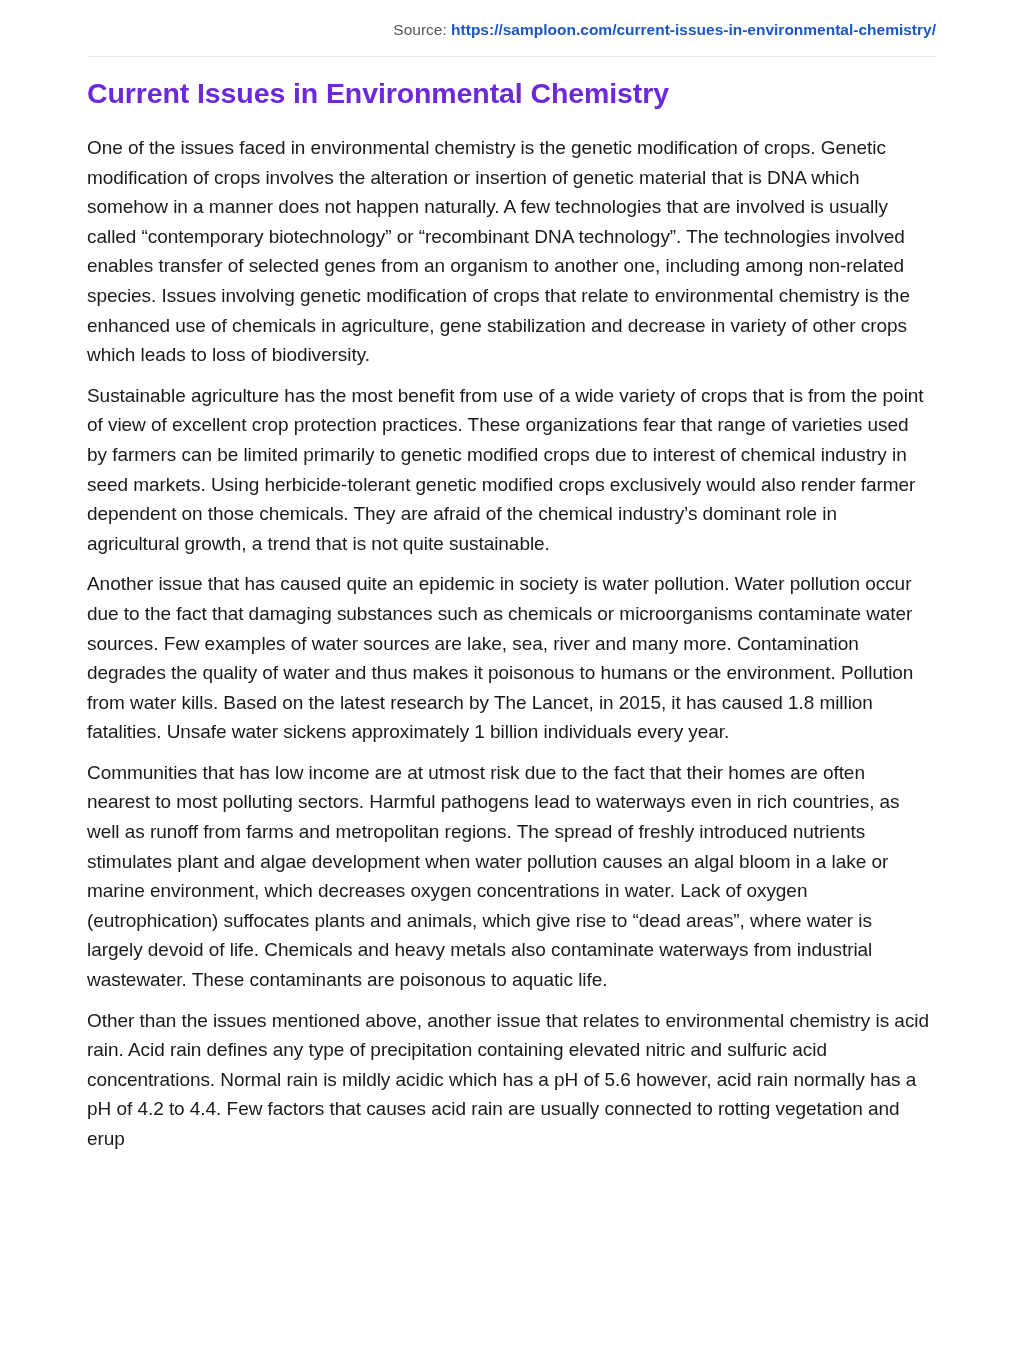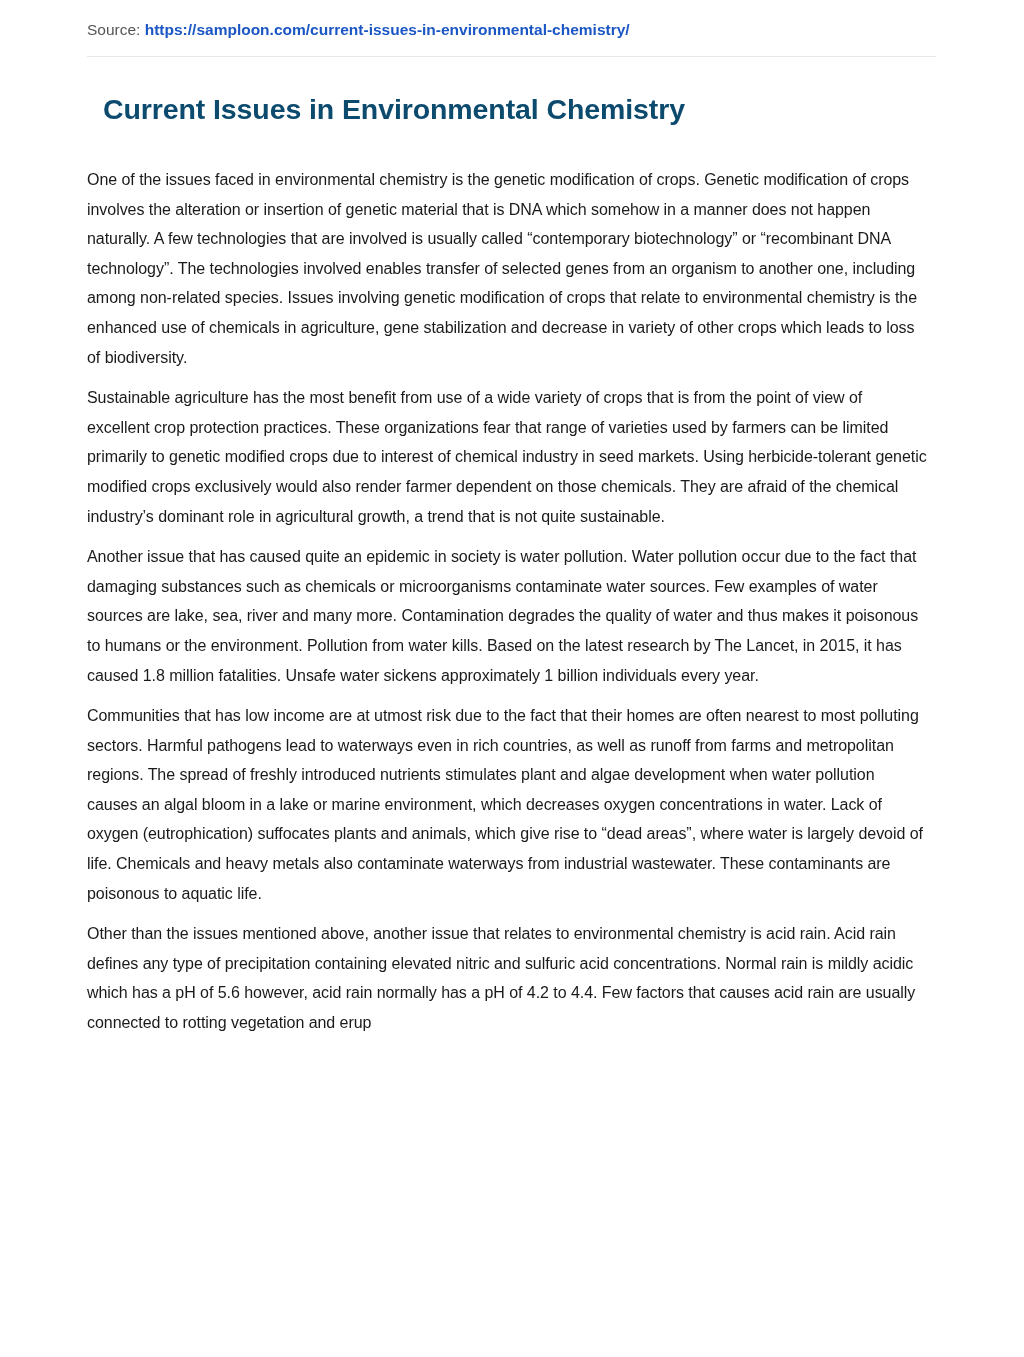--- a/index.html
+++ b/index.html
@@ -43,20 +43,21 @@
   }
 
   .source-line {
     margin: 0;
     padding-top: 20px;
     font-size: 15.5px;
     line-height: 20px;
     color: #4a4a4a;
     font-weight: bold;
     white-space: nowrap;
+    text-align: right;
   }
   .source-label {
     color: #555555;
     font-weight: normal;
   }
   .source-url {
     color: #1a56c4;
     font-weight: bold;
     text-decoration: none;
   }
@@ -65,36 +66,36 @@
     margin: 0;
     margin-top: 16px;
     border: 0;
     border-top: 1px solid #e8e8e8;
     height: 0;
     width: 849px;
   }
 
   
   .doc-title {
-    margin: 16px;
+    margin: 0;
     padding-top: 18px;
     font-size: 28.5px;
     line-height: 36px;
     font-weight: bold;
-    color: #0c4a6e;
+    color: #6d28d9;
     letter-spacing: -0.1px;
   }
 
   
   .body-copy {
     padding-top: 22px;
   }
   .body-copy p {
     margin: 0 7px 11px 0;
-    font-size: 16px;
+    font-size: 19px;
     line-height: 29.6px;
     color: #1a1a1a;
     text-align: left;
     letter-spacing: -0.05px;
   }
   .body-copy p:last-child {
     margin-bottom: 0;
   }
 </style>
 </head>

